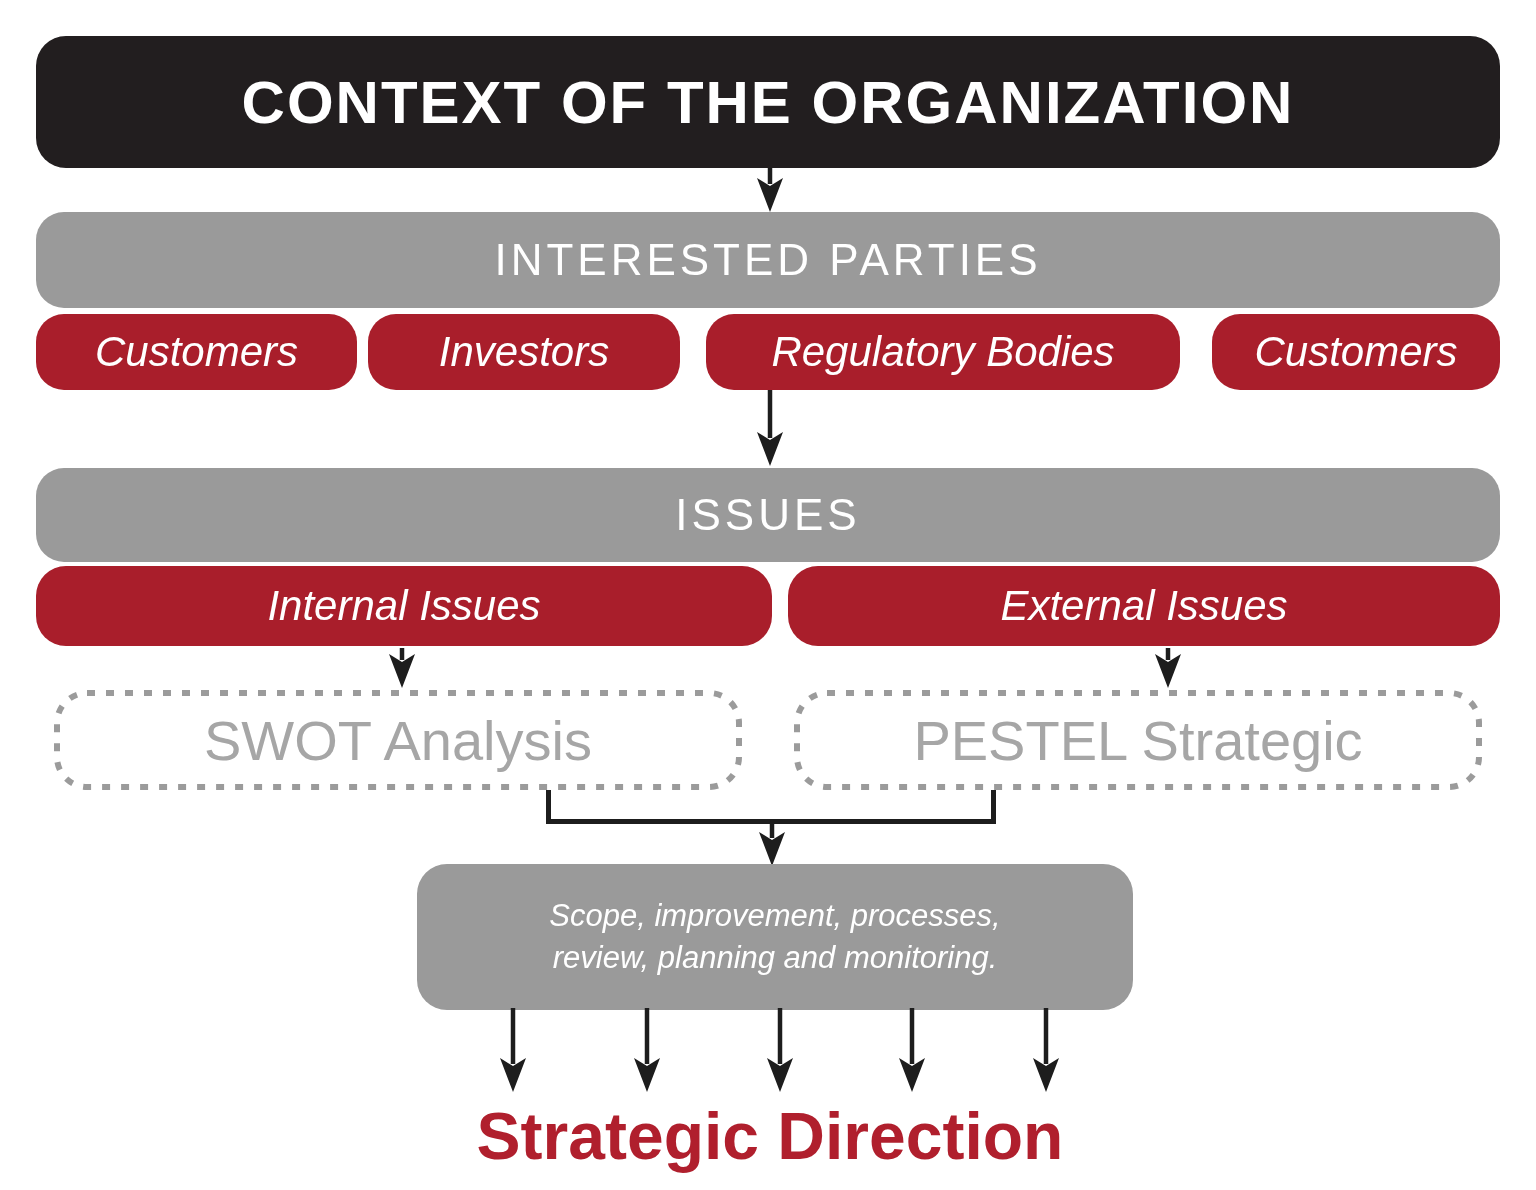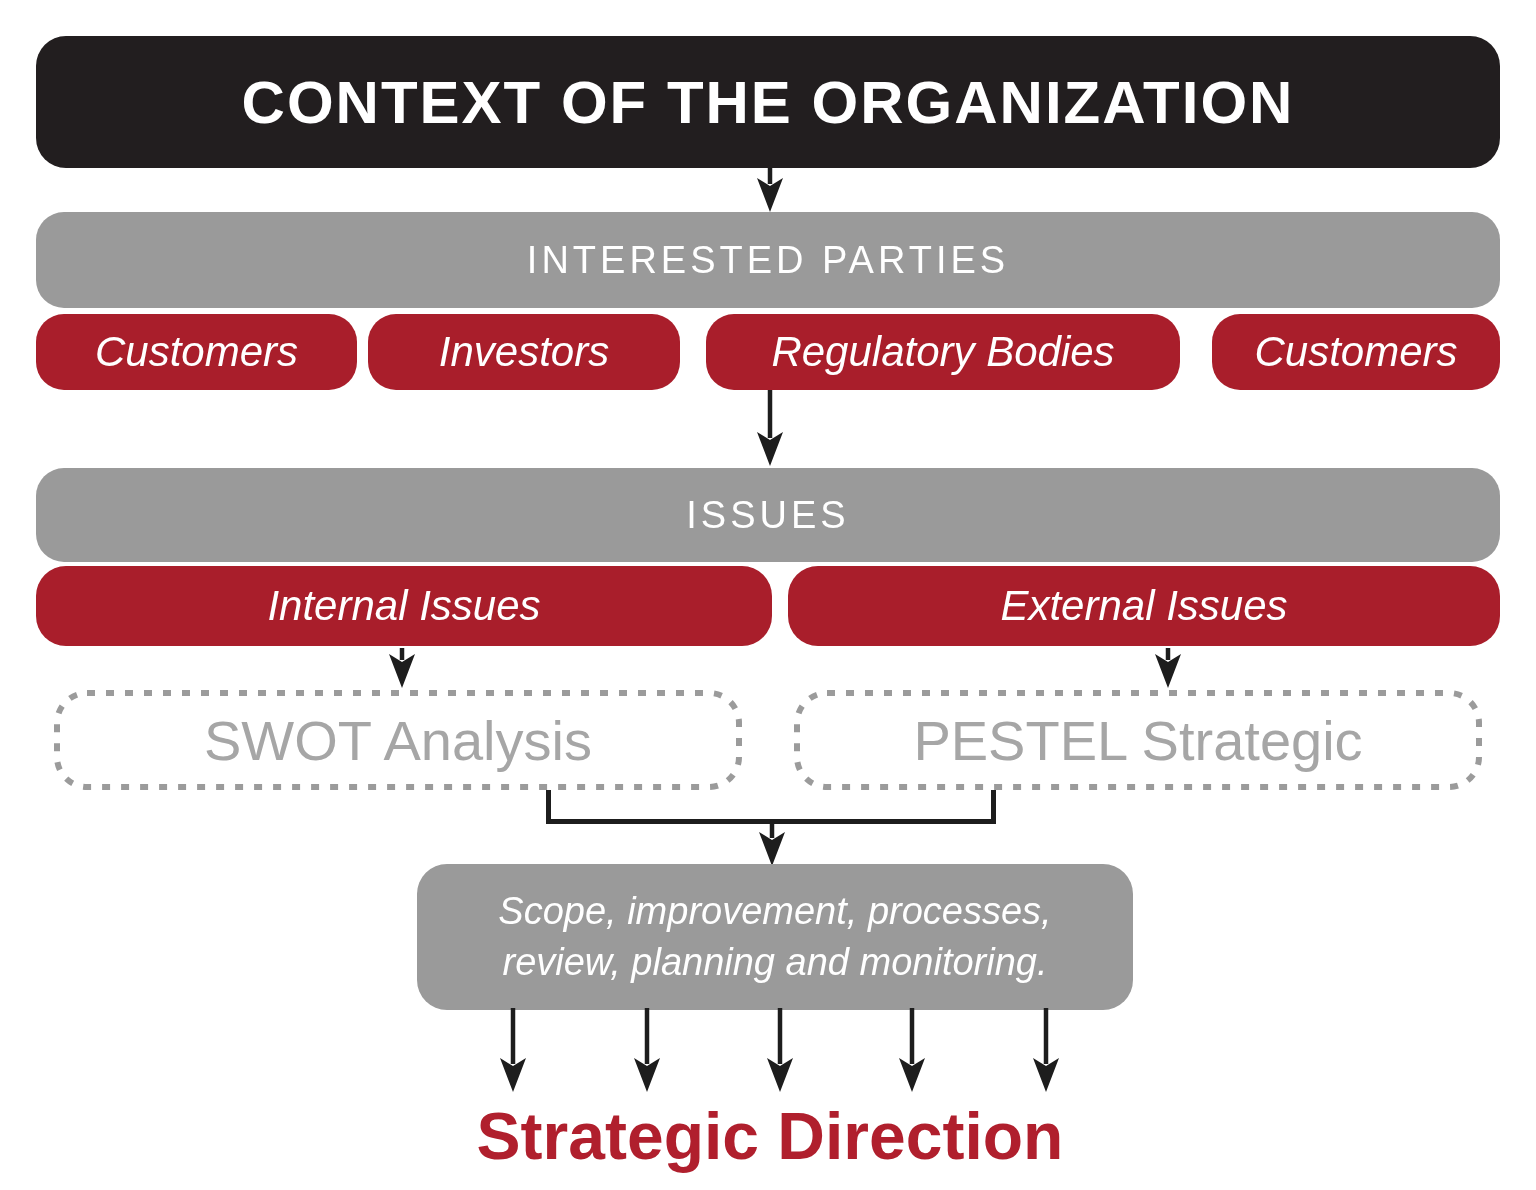--- a/index.html
+++ b/index.html
@@ -12,21 +12,21 @@
 
   .header-box {
     left:36px; top:36px; width:1464px; height:132px; border-radius:30px;
     background:var(--black);
   }
   .header-box span {
     color:#ffffff; font-size:60px; font-weight:700; letter-spacing:2px;
   }
 
   .section-box { left:36px; width:1464px; border-radius:28px; background:var(--gray); }
-  .section-box span { color:#ffffff; font-size:38px; font-weight:400; letter-spacing:4px; }
+  .section-box span { color:#ffffff; font-size:44px; font-weight:400; letter-spacing:4px; }
   .ip-box { top:212px; height:96px; }
   .issues-box { top:468px; height:94px;align-items:center; }
 
   .red-box { background:var(--red); border-radius:28px; }
   .red-box span { color:#ffffff; font-size:42px; font-style:italic; font-weight:400; }
   .party { top:314px; height:76px; }
   .issue-item { top:566px; height:80px; border-radius:30px; }
 
   .dashed-box { top:690px; height:100px; }
   .dashed-box .label {
@@ -43,21 +43,21 @@
   .bracket {
     position:absolute; left:546px; top:790px; width:450px; height:34px; box-sizing:border-box;
     border-left:5px solid var(--arrow); border-right:5px solid var(--arrow); border-bottom:5px solid var(--arrow);
   }
 
   .scope-box {
     left:417px; top:864px; width:716px; height:146px; border-radius:30px;
     background:var(--gray); flex-direction:column;
   }
   .scope-box span {
-    display:block; color:#ffffff; font-size:38px; font-style:italic; line-height:1.34; text-align:center;
+    display:block; color:#ffffff; font-size:31px; font-style:italic; line-height:1.34; text-align:center;
   }
 
   .strategic {
     position:absolute; left:0; top:1098px; width:1540px; text-align:center;
     color:var(--strategic_red); font-size:66px; font-weight:700;
   }
 </style>
 </head>
 <body>
 

